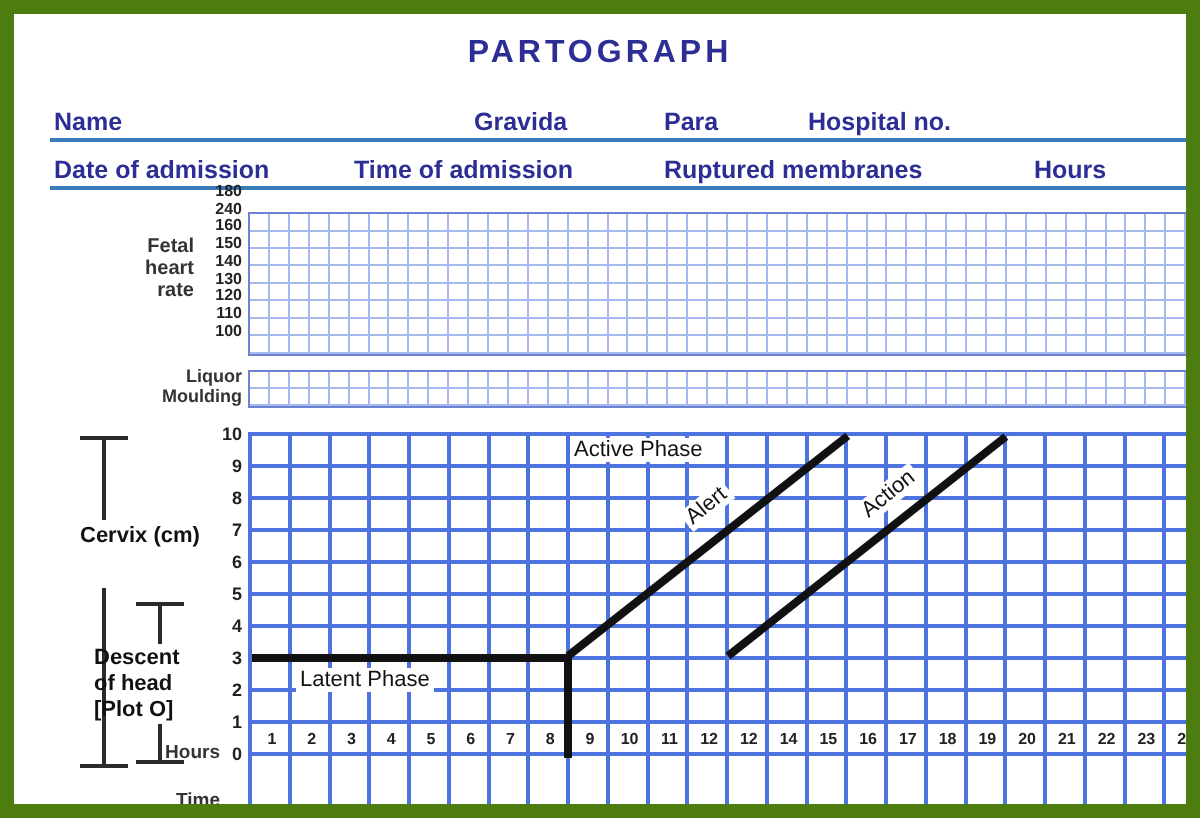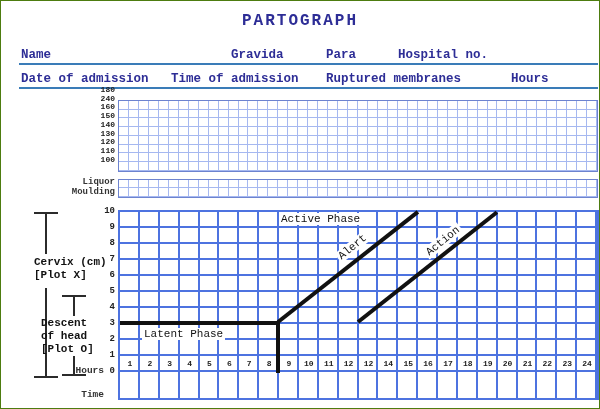--- a/index.html
+++ b/index.html
@@ -1,17 +1,17 @@
 <!DOCTYPE html>
 <html><head>
 <meta charset="utf-8">
 <style>
   html,body{margin:0;padding:0;background:#fff;}
   .page{position:relative;width:600px;height:409px;background:#fff;overflow:hidden;
-        font-family:Liberation Mono, monospace;box-sizing:border-box;border:1px solid #4d7c0f;}
+        font-family:Liberation Sans, sans-serif;box-sizing:border-box;border:7px solid #4d7c0f;}
   .abs{position:absolute;}
   .title{left:0;top:11px;width:100%;text-align:center;font-size:16px;font-weight:bold;
          letter-spacing:2px;color:#2d2d96;}
   .hlabel{font-size:12.5px;font-weight:bold;color:#2d2d96;white-space:nowrap;}
   .rule{height:2px;background:#3a7cb8;}
   
   .fhr-label{left:30px;top:111px;width:60px;text-align:right;font-size:10px;font-weight:bold;
              color:#333;line-height:11px;}
   .fhr-scale{left:58px;top:84px;width:56px;display:flex;flex-direction:column;}
   .fhr-scale-item{height:8.75px;display:flex;align-items:center;justify-content:flex-end;
@@ -59,20 +59,25 @@
   <div class="abs hlabel" style="left:325px;top:47px;">Para</div>
   <div class="abs hlabel" style="left:397px;top:47px;">Hospital no.</div>
   <div class="abs rule" style="left:18px;top:62px;width:579px;"></div>
 
   <div class="abs hlabel" style="left:20px;top:71px;">Date of admission</div>
   <div class="abs hlabel" style="left:170px;top:71px;">Time of admission</div>
   <div class="abs hlabel" style="left:325px;top:71px;">Ruptured membranes</div>
   <div class="abs hlabel" style="left:510px;top:71px;">Hours</div>
   <div class="abs rule" style="left:18px;top:86px;width:579px;"></div>
 
+  <div class="abs fhr-label">
+      <div>Fetal</div>
+      <div>heart</div>
+      <div>rate</div>
+    </div>
   <div class="abs fhr-scale">
       <div class="fhr-scale-item">180</div>
       <div class="fhr-scale-item">240</div>
       <div class="fhr-scale-item">160</div>
       <div class="fhr-scale-item">150</div>
       <div class="fhr-scale-item">140</div>
       <div class="fhr-scale-item">130</div>
       <div class="fhr-scale-item">120</div>
       <div class="fhr-scale-item">110</div>
       <div class="fhr-scale-item">100</div>
@@ -87,21 +92,20 @@
   <div class="abs brk" style="left:44px;top:211px;width:2px;height:42px;"></div>
   <div class="abs brk" style="left:44px;top:287px;width:2px;height:90px;"></div>
   <div class="abs brk" style="left:33px;top:375px;width:24px;height:2px;"></div>
   <div class="abs brk" style="left:61px;top:294px;width:24px;height:2px;"></div>
   <div class="abs brk" style="left:72px;top:294px;width:2px;height:21px;"></div>
   <div class="abs brk" style="left:72px;top:355px;width:2px;height:20px;"></div>
   <div class="abs brk" style="left:61px;top:373px;width:24px;height:2px;"></div>
 
   <div class="abs side-label" style="left:33px;top:255px;width:76px;">
       <div>Cervix (cm)</div>
-      <div>[Plot X]</div>
     </div>
   <div class="abs side-label" style="left:40px;top:316px;width:64px;">
       <div>Descent</div>
       <div>of head</div>
       <div>[Plot O]</div>
     </div>
 
   <div class="abs y-scale">
       <div class="y-scale-item">10</div>
       <div class="y-scale-item">9</div>

